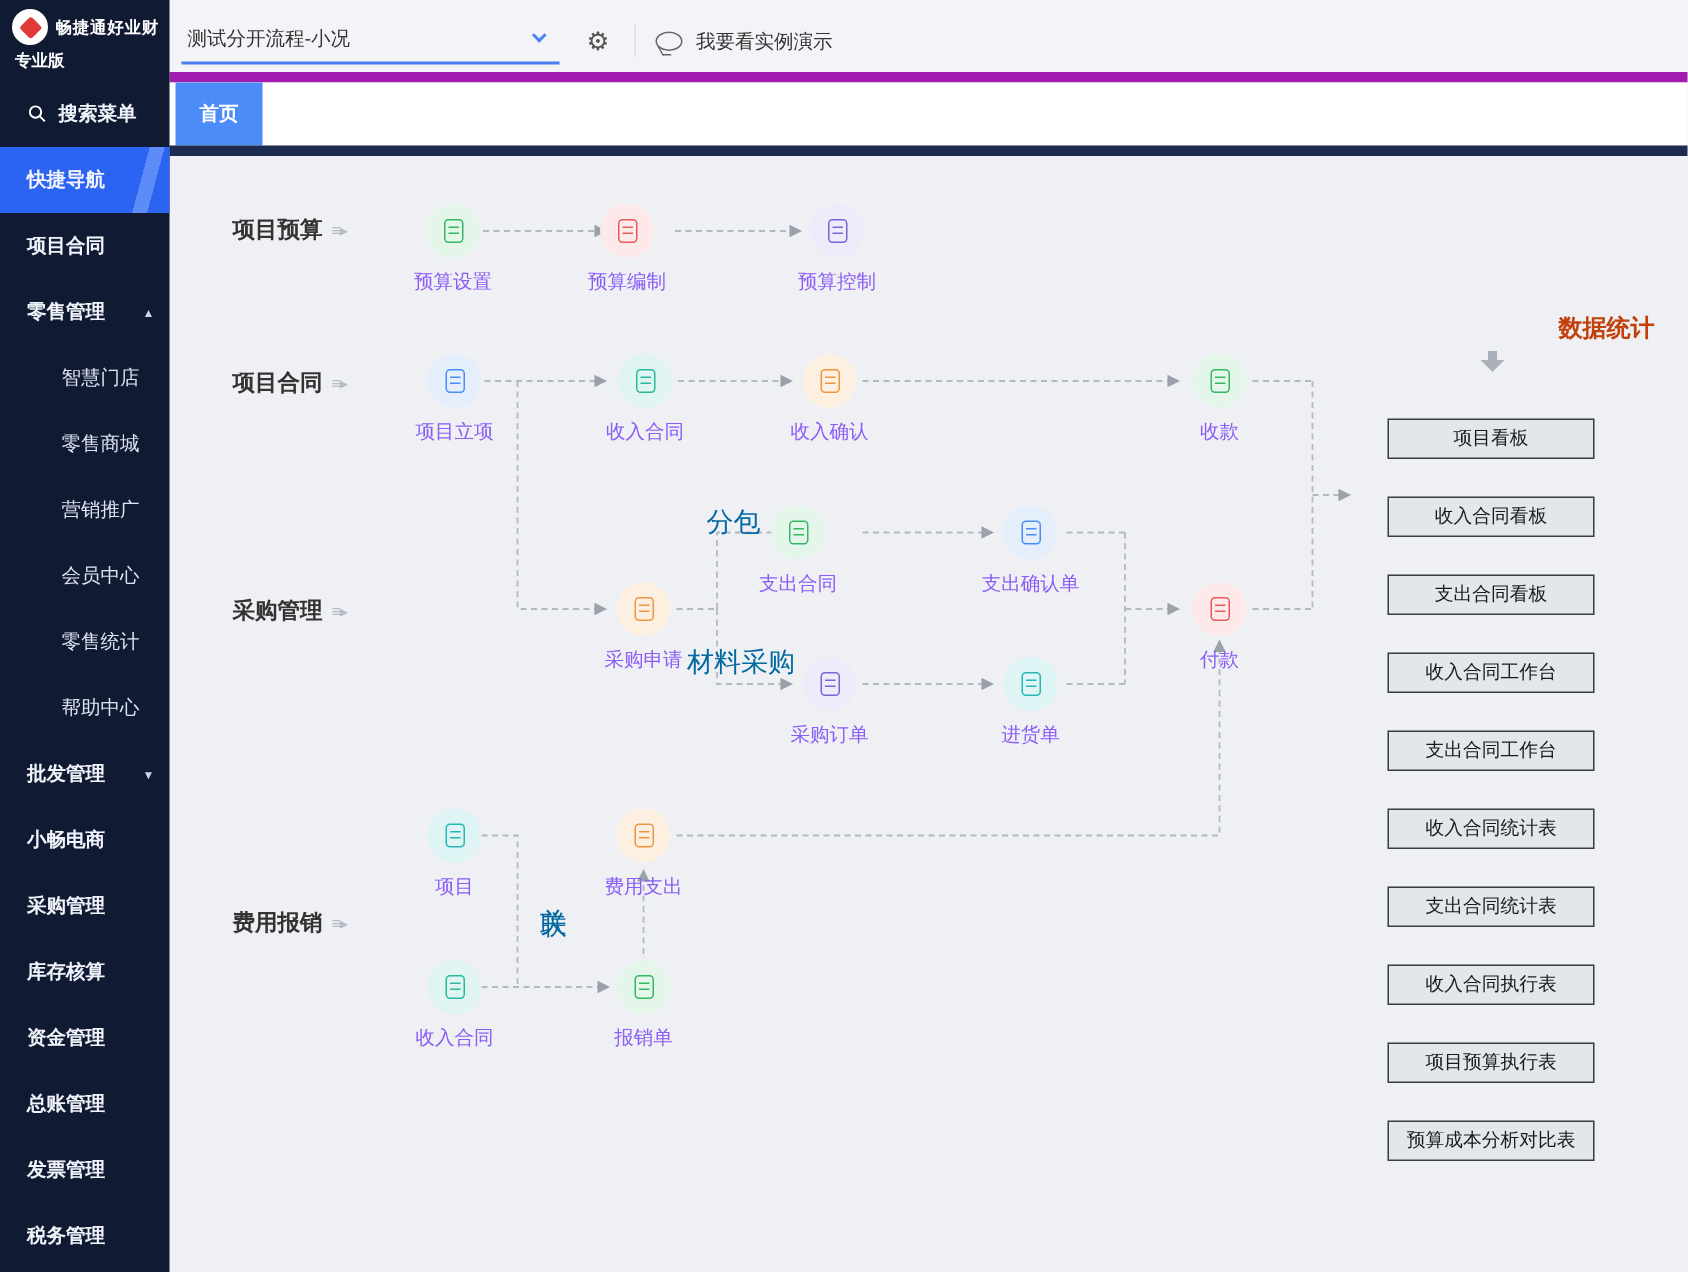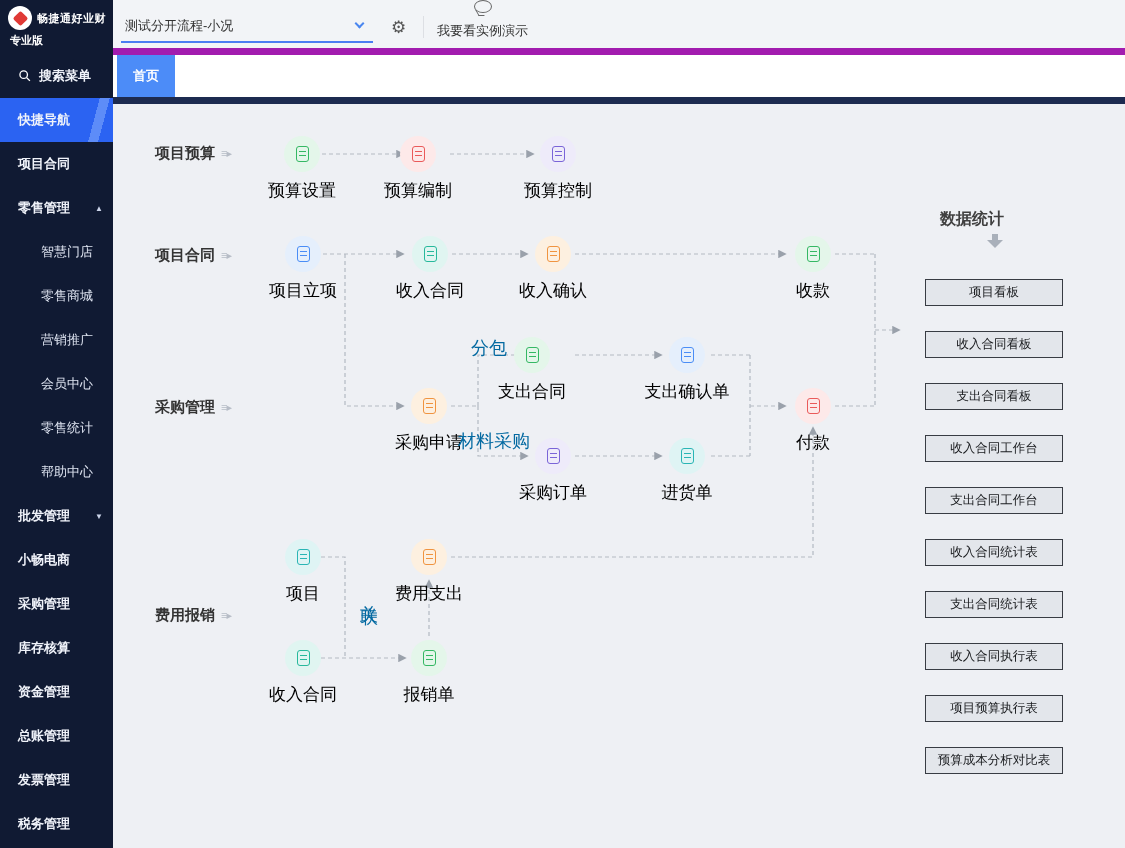--- a/index.html
+++ b/index.html
@@ -27,21 +27,21 @@
   .search-glyph { display:flex; }
 
   
   .topbar { position:absolute; left:113px; top:0; right:0; height:55px; background:#f2f4f7; border-bottom:7px solid #a21caf; }
   .workflow { position:absolute; left:8px; top:10px; width:252px; height:33px; display:flex; align-items:center;
     justify-content:space-between; padding:0 10px 0 4px; border-bottom:2px solid #4a7df2; font-size:13px; color:#333; cursor:pointer; }
   .chevron { width:7px; height:7px; border-right:2px solid #4a86f0; border-bottom:2px solid #4a86f0; transform:rotate(45deg); margin-top:-4px; }
   .gearbtn { position:absolute; left:268px; top:0; height:55px; display:flex; align-items:center; padding:0 10px;
     font-size:17px; color:#555; cursor:pointer; }
   .topdivider { position:absolute; left:310px; top:16px; height:22px; width:1px; background:#dddfe4; }
-  .demo { position:absolute; left:324px; top:0; height:55px; display:flex; align-items:center; gap:9px; font-size:13px; color:#333; cursor:pointer;flex-direction:column; }
+  .demo { position:absolute; left:324px; top:0; height:55px; display:flex; align-items:center; gap:9px; font-size:13px; color:#333; cursor:pointer; }
   .bubble-icon { width:18px; height:13px; border:1.5px solid #666; border-radius:50%; position:relative; }
   .bubble-icon::after { content:""; position:absolute; left:2px; bottom:-4px; width:5px; height:5px;
     border-left:1.5px solid #666; border-bottom:1.5px solid #666; transform:skewX(30deg); }
 
   
   .tabrow { position:absolute; left:113px; top:55px; right:0; height:42px; background:#fff;font-weight:bold; }
   .tab { position:absolute; left:4px; top:0; width:58px; height:42px; background:#4c8cf8; color:#fff; font-size:13px;
     display:grid; place-items:center; cursor:pointer; }
   .strip { position:absolute; left:113px; top:97px; right:0; height:7px; background:#1d2b50; }
 
@@ -52,34 +52,34 @@
 
   .row-label { position:absolute; display:flex; align-items:center; gap:6px; font-size:15px; font-weight:bold; color:#333; }
   .row-ind { color:#b6bcc6; font-size:11px; font-weight:normal; letter-spacing:-1px; }
 
   .node { position:absolute; width:90px; text-align:center; cursor:pointer; }
   .node-bubble { width:36px; height:36px; border-radius:50%; background:var(--bg); color:var(--fg);
     display:grid; place-items:center; margin:0 auto; }
   .glyph { display:block; width:13px; height:16px; border:1.6px solid currentColor; border-radius:3px; position:relative; }
   .glyph::before,.glyph::after { content:""; position:absolute; left:2px; right:2px; height:1.6px; background:currentColor; }
   .glyph::before { top:3.5px; } .glyph::after { top:7.5px; }
-  .nlabel { display:block; margin-top:7px; font-size:17px; color:#000000; white-space:nowrap; }
+  .nlabel { display:block; margin-top:7px; font-size:13px; color:#8b5cf6; white-space:nowrap; }
 
   .c-green  { --bg:#e4f6ea; --fg:#35b864; }
   .c-red    { --bg:#fde9e9; --fg:#ea5a5a; }
   .c-purple { --bg:#eeebfa; --fg:#7a64d8; }
   .c-blue   { --bg:#e5effc; --fg:#4a8df6; }
   .c-cyan   { --bg:#e0f5f1; --fg:#27b99c; }
   .c-orange { --bg:#fdf0e0; --fg:#f09440; }
   .c-teal   { --bg:#dff4f4; --fg:#2ab5b5; }
 
   .edge-label { position:absolute; font-size:18px; color:#0369a1; }
   .edge-label.vertical { writing-mode:vertical-rl; letter-spacing:3px; }
 
-  .stats-title { position:absolute; left:827px; width:138px; top:105px; text-align:left; font-size:16px; font-weight:bold; color:#404040; }
+  .stats-title { position:absolute; left:852px; width:138px; top:105px; text-align:right; font-size:16px; font-weight:bold; color:#c2410c; }
   .stats-arrow { position:absolute; left:874px; top:130px; width:16px; }
   .stats-arrow .stem { width:6px; height:6px; background:#a9b0ba; margin:0 auto; }
   .stats-arrow .tri { width:0; height:0; border-left:8px solid transparent; border-right:8px solid transparent; border-top:8px solid #a9b0ba; margin:0 auto; }
 
   .stat-btn { position:absolute; left:812px; width:138px; height:27px; background:#e3e6eb; border:1px solid #383c43;
     display:flex; align-items:center; justify-content:center; font-size:12.5px; color:#17191c; cursor:pointer; white-space:nowrap; }
 </style>
 </head>
 <body>
 

